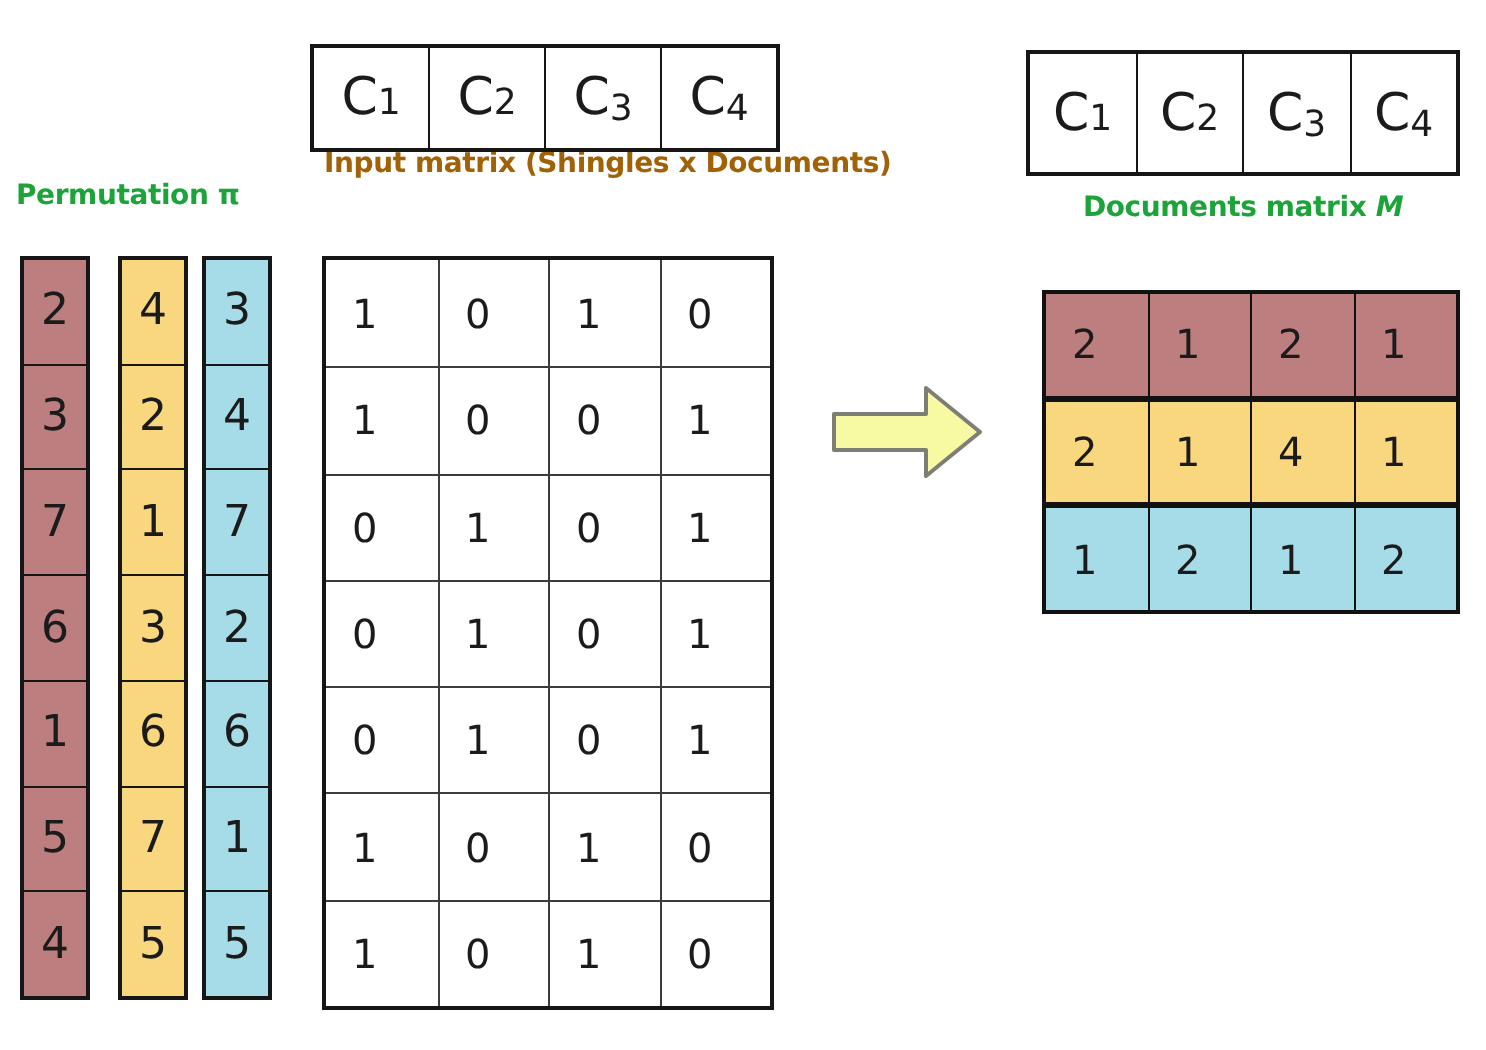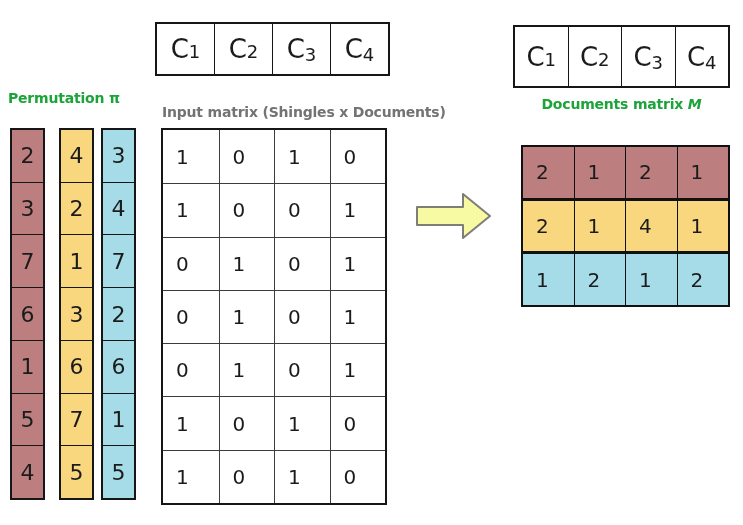--- a/index.html
+++ b/index.html
@@ -79,21 +79,21 @@
   }
   .sig-cell + .sig-cell { border-left: 1.5px solid #111111; }
 </style>
 </head>
 <body>
 
 <div id="stage">
 
   <div class="green-label" style="left: 8px; top: 90px; color: rgb(28, 163, 57);">Permutation π</div>
 
-  <div class="green-label" style="left: 162px; top: 104px; color: #737373;">Input matrix (Shingles x Documents)</div>
+  <div class="green-label" style="left: 162px; top: 74px; color: #a16207;">Input matrix (Shingles x Documents)</div>
 
   <div class="green-label" style="left: 513px; top: 96px; width: 217px; text-align: center; color: rgb(28, 163, 57);">
     <span>Documents matrix </span><span class="emph">M</span>
   </div>
 
   <div id="perm-columns">
       <div class="perm-col" style="left: 0px; background: rgb(188, 126, 126);">
         <div class="perm-cell">2</div>
         <div class="perm-cell">3</div>
         <div class="perm-cell">7</div>

